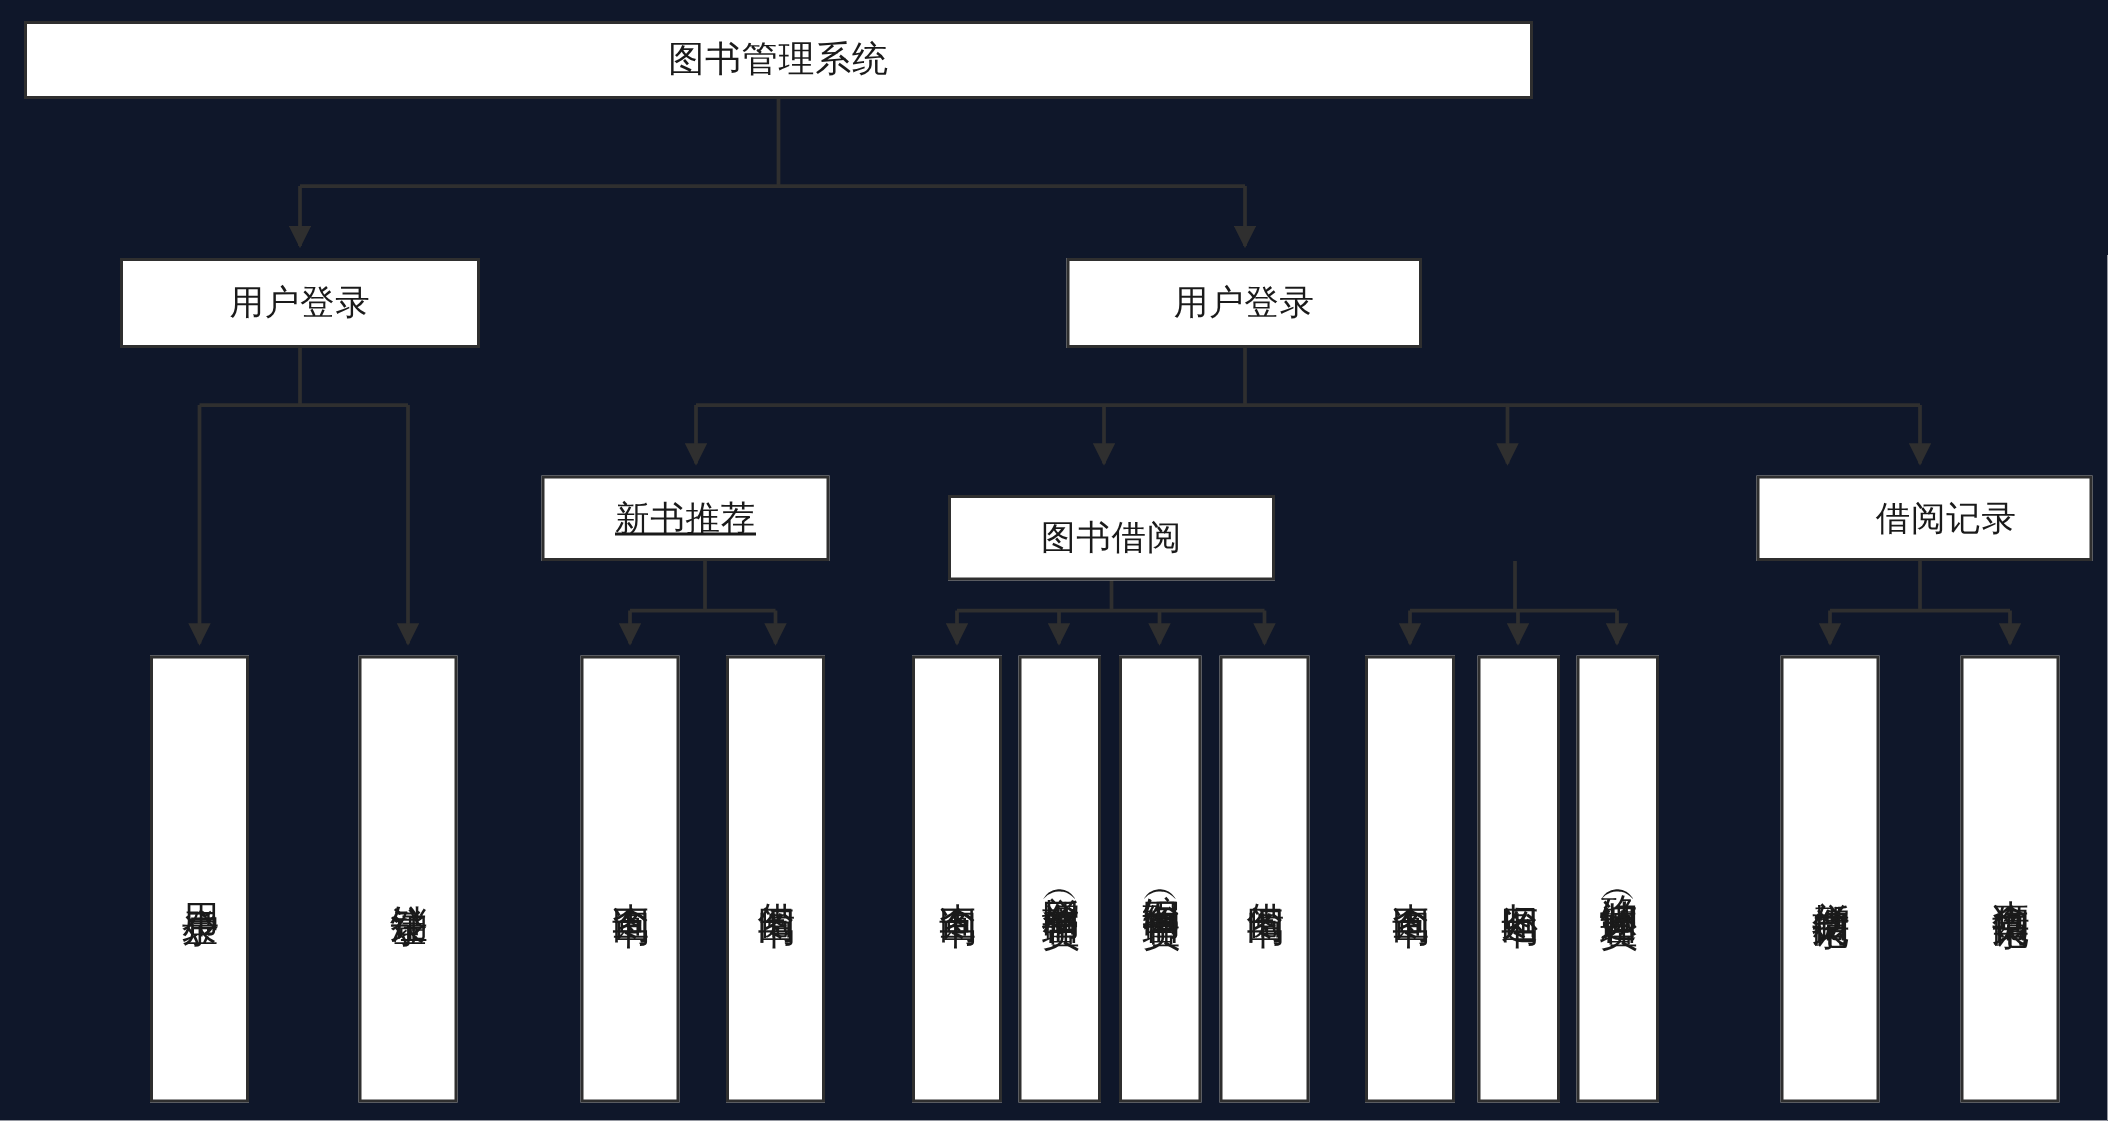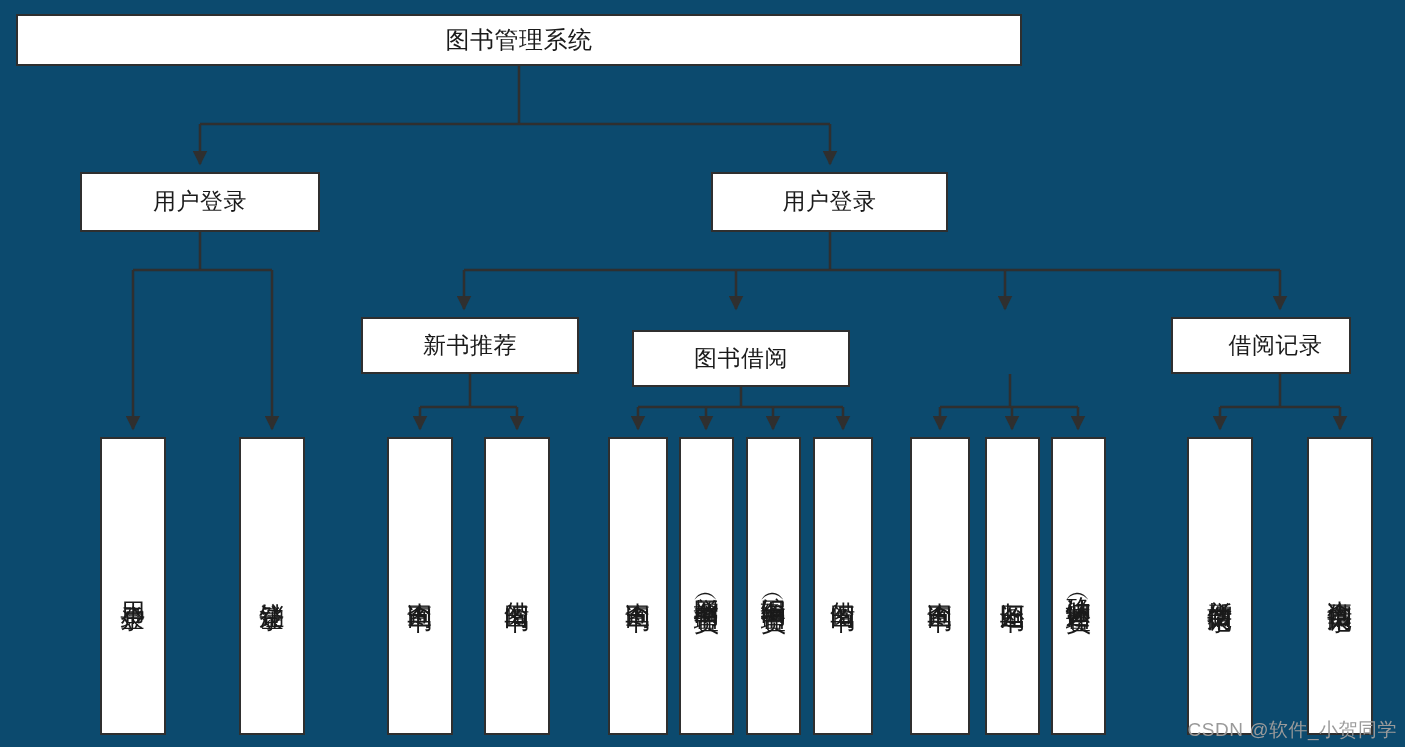--- a/index.html
+++ b/index.html
@@ -7,21 +7,21 @@
     padding: 0;
     background: #ffffff;
   }
   body {
     font-family: "Liberation Sans", "DejaVu Sans", sans-serif;
   }
   #canvas {
     position: relative;
     width: 1405px;
     height: 747px;
-    background: #0c4a6e;
+    background: #0f172a;
     overflow: hidden;
   }
   svg.connectors {
     position: absolute;
     left: 0;
     top: 0;
     width: 1405px;
     height: 747px;
     pointer-events: none;
   }
@@ -132,27 +132,27 @@
     <span class="node-label">图书管理系统</span>
   </div>
 
   <div class="node h" style="left:80px; top:172px; width:240px; height:60px;">
     <span class="node-label">用户登录</span>
   </div>
   <div class="node h" style="left:711px; top:172px; width:237px; height:60px;">
     <span class="node-label">用户登录</span>
   </div>
 
-  <div class="node h" style="left:361px; top:317px; width:218px; height:57px;">
+  <div class="node h" style="left:361px; top:317px; width:192px; height:57px;text-decoration:underline;">
     <span class="node-label">新书推荐</span>
   </div>
   <div class="node h" style="left:632px; top:330px; width:218px; height:57px;">
     <span class="node-label">图书借阅</span>
   </div>
-  <div class="node h" style="left:1171px; top:317px; width:180px; height:57px;padding-left:29px;">
+  <div class="node h" style="left:1171px; top:317px; width:224px; height:57px;padding-left:29px;">
     <span class="node-label">借阅记录</span>
   </div>
 
   <div class="node v" style="left:100px; top:437px; width:66px; height:298px;">
     <span class="node-label">用户登录</span>
   </div>
   <div class="node v" style="left:239px; top:437px; width:66px; height:298px;">
     <span class="node-label">注销登录</span>
   </div>
 
@@ -186,14 +186,13 @@
     <span class="node-label">确认归还（管理员）</span>
   </div>
 
   <div class="node v" style="left:1187px; top:437px; width:66px; height:298px;">
     <span class="node-label">新增借阅记录</span>
   </div>
   <div class="node v" style="left:1307px; top:437px; width:66px; height:298px;">
     <span class="node-label">查询借阅记录</span>
   </div>
 
-  <div class="watermark">CSDN @软件_小贺同学</div>
 </div>
 
 </body></html>

